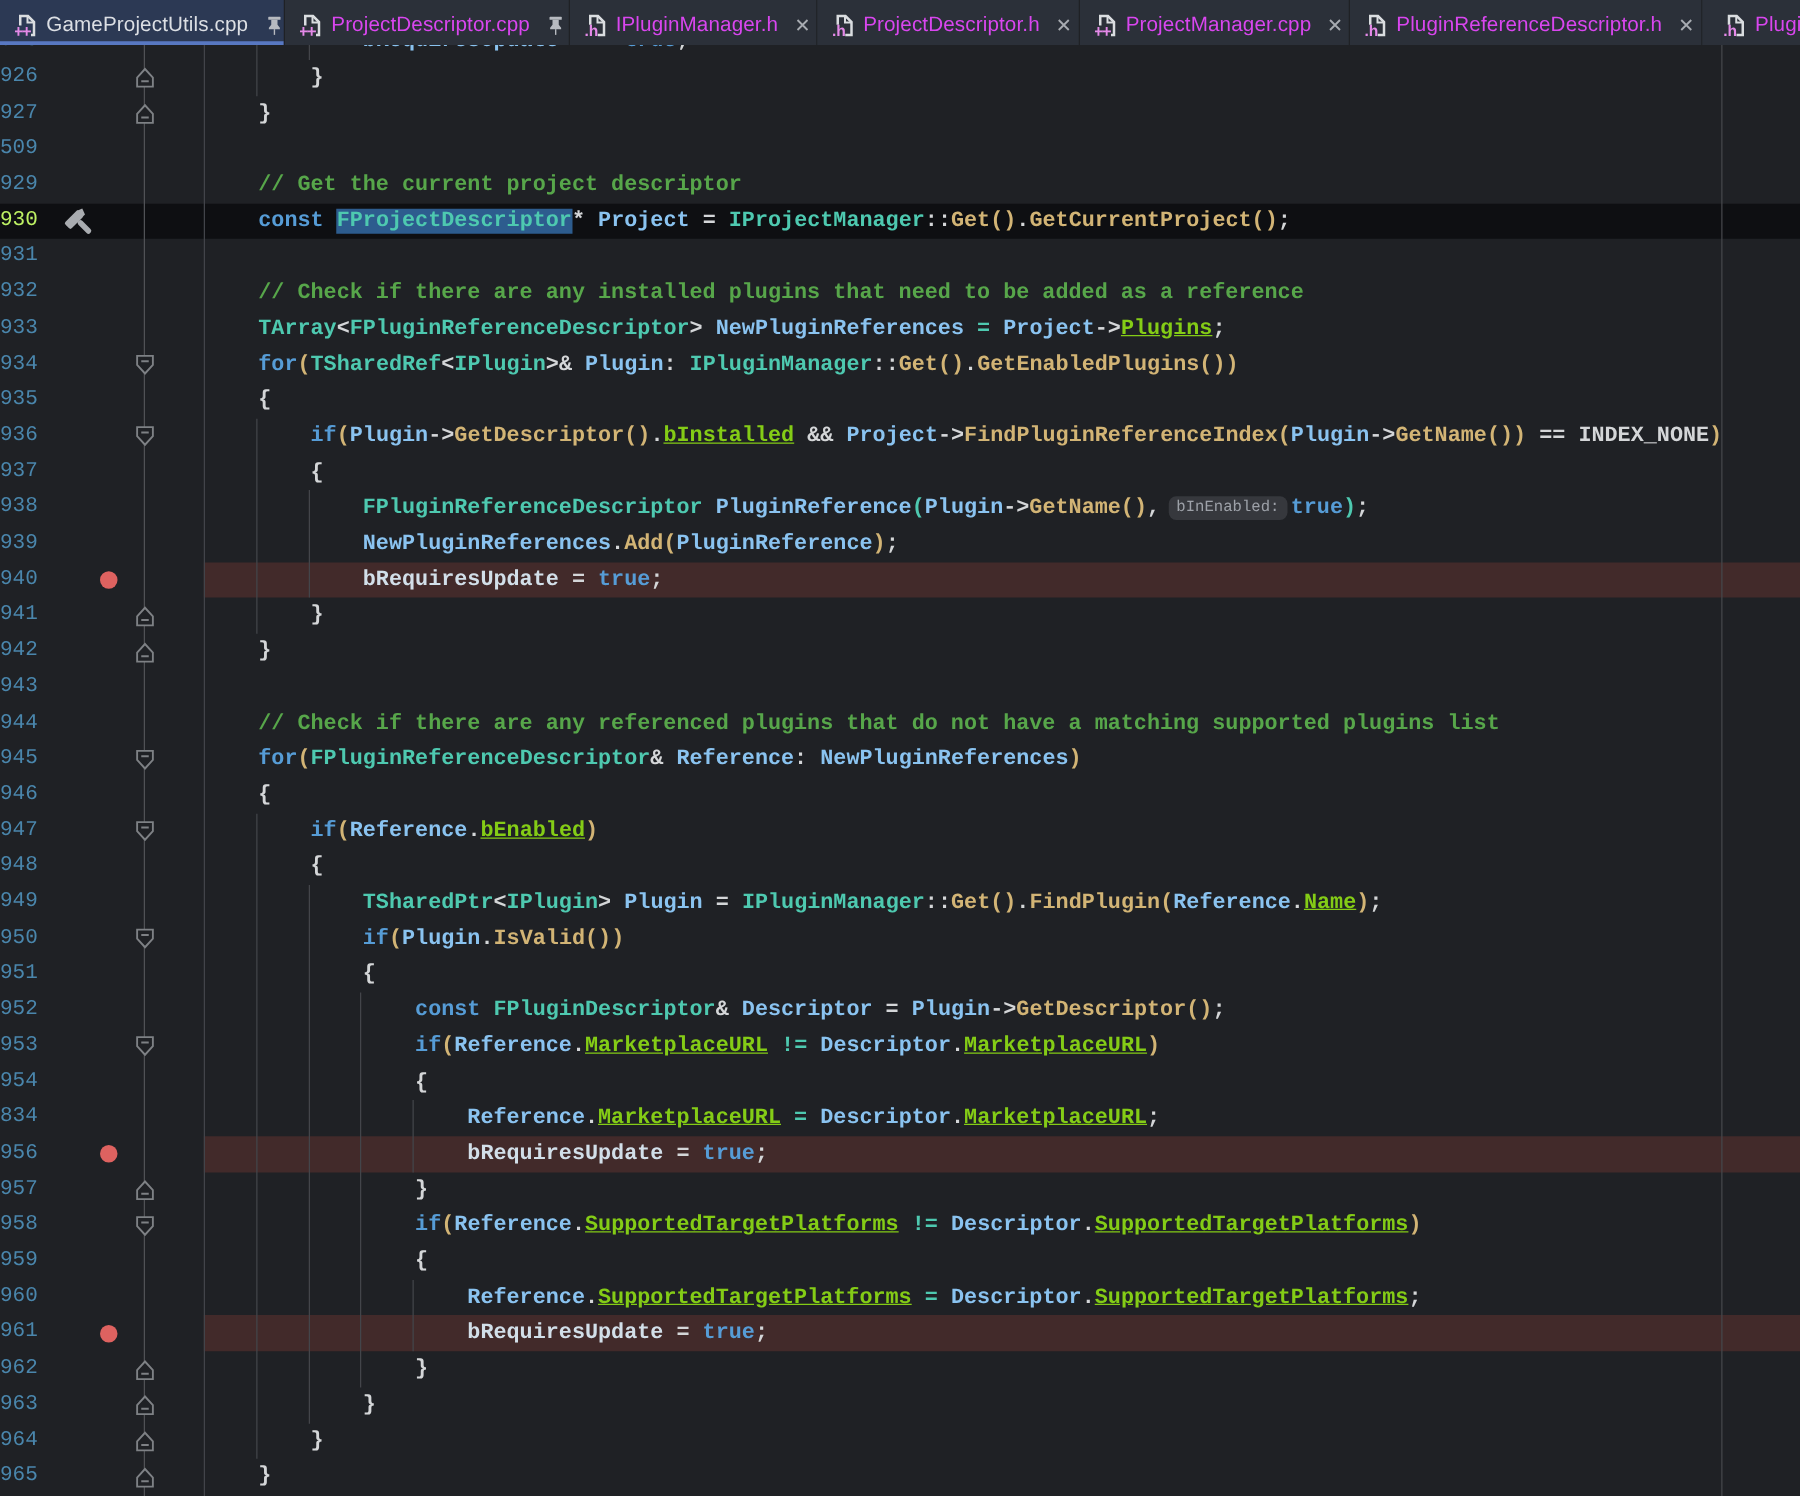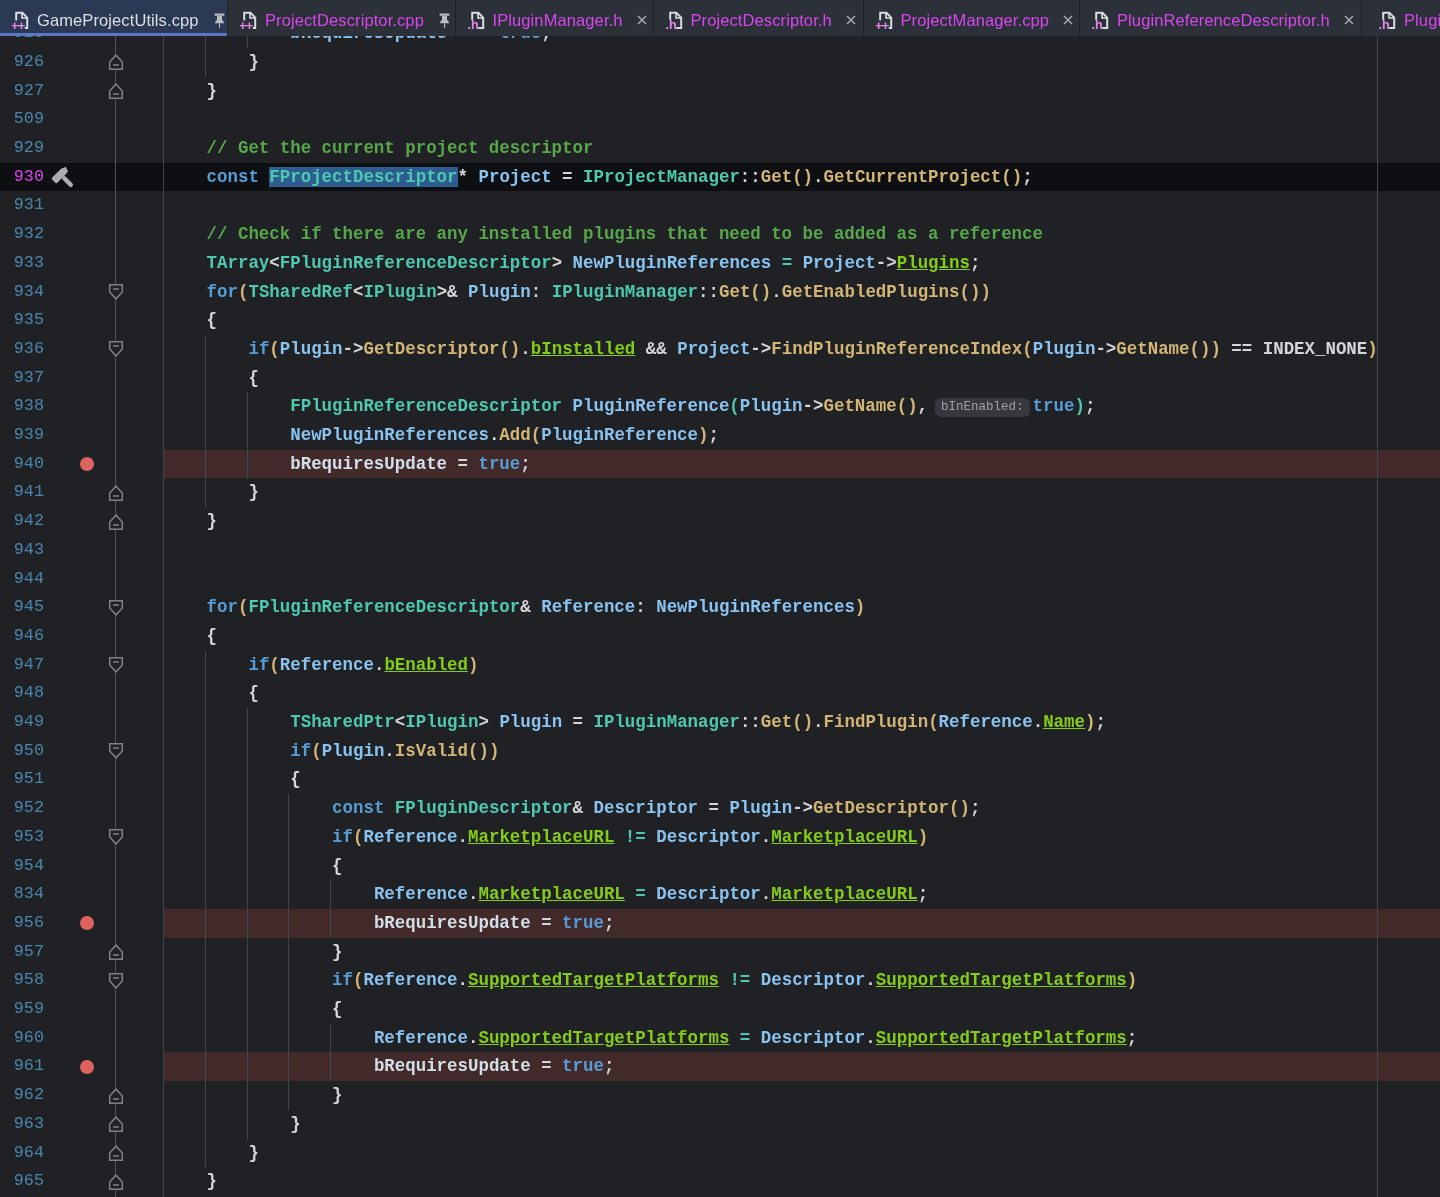--- a/index.html
+++ b/index.html
@@ -1,20 +1,20 @@
 <!DOCTYPE html>
 <html><head><meta charset="utf-8"><style>
 * { margin:0; padding:0; box-sizing:border-box; }
 html,body { width:1440px; height:1197px; overflow:hidden; background:#1F2125; }
 #ed { position:absolute; inset:0; background:#1F2125; }
 .cl { position:absolute; left:206.6px; height:28.7px; line-height:28.7px;
      font:700 17.43px/28.7px "Liberation Mono", monospace; white-space:pre; color:#D4D6D8; }
-.num { position:absolute; left:0; width:44px; text-align:right; height:28.7px; line-height:28.7px;
+.num { position:absolute; left:0; width:44px; height:28.7px; line-height:28.7px;
       font:400 16.8px/28.7px "Liberation Mono", monospace; color:#4A86AC; }
-.num.cur { color:#d946ef;padding-left:10px; }
+.num.cur { color:#bef264; }
 .k { color:#569CD6; } .t { color:#4EC9B0; } .m { color:#D2B475; }
 .v { color:#8AC3F0; } .f { color:#84cc16;text-decoration:underline; } .o { color:#D4D6D8; }
 .c { color:#57A64A;margin-top:28px; } .p { color:#D2B475; } .g { color:#4EC9B0; }
 .vl { color:#D2DFE9; }
 .sel { background:#2D5C8E; }
 .curline { position:absolute; left:0; width:1440px; height:28.7px; background:#0E0F12; }
 .redband { position:absolute; left:163px; width:1277px; height:28.7px; background:#422A2A; }
 .bp { position:absolute; left:79.8px; width:14.4px; height:14.4px; border-radius:50%; background:#DE6260; }
 .foldline { position:absolute; left:114.8px; top:36px; width:1.4px; height:1161px; background:#505256; }
 .gsep { position:absolute; left:162.6px; top:36px; width:1.2px; height:1161px; background:#42444A; }
@@ -177,20 +177,21 @@
     <div class="cl" style="top:248.85px"><span class="t">TArray</span><span class="o">&lt;</span><span class="t">FPluginReferenceDescriptor</span><span class="o">&gt;</span><span class="o"> </span><span class="v">NewPluginReferences</span><span class="o"> </span><span class="t">=</span><span class="o"> </span><span class="v">Project</span><span class="o">-&gt;</span><span class="f">Plugins</span><span class="o">;</span></div>
     <div class="cl" style="top:277.55px"><span class="k">for</span><span class="p">(</span><span class="t">TSharedRef</span><span class="o">&lt;</span><span class="t">IPlugin</span><span class="o">&gt;&amp; </span><span class="v">Plugin</span><span class="o">: </span><span class="t">IPluginManager</span><span class="o">::</span><span class="m">Get</span><span class="p">()</span><span class="o">.</span><span class="m">GetEnabledPlugins</span><span class="p">())</span></div>
     <div class="cl" style="top:306.25px"><span class="o">{</span></div>
     <div class="cl" style="top:334.95px">    <span class="k">if</span><span class="p">(</span><span class="v">Plugin</span><span class="o">-&gt;</span><span class="m">GetDescriptor</span><span class="p">()</span><span class="o">.</span><span class="f">bInstalled</span><span class="o"> &amp;&amp; </span><span class="v">Project</span><span class="o">-&gt;</span><span class="m">FindPluginReferenceIndex</span><span class="p">(</span><span class="v">Plugin</span><span class="o">-&gt;</span><span class="m">GetName</span><span class="p">())</span><span class="o"> == </span><span class="o">INDEX_NONE</span><span class="p">)</span></div>
     <div class="cl" style="top:363.65px">    <span class="o">{</span></div>
     <div class="cl" style="top:392.35px">        <span class="t">FPluginReferenceDescriptor</span><span class="o"> </span><span class="v">PluginReference</span><span class="g">(</span><span class="v">Plugin</span><span class="o">-&gt;</span><span class="m">GetName</span><span class="p">()</span><span class="o">,</span><span class="pill">bInEnabled:</span><span class="k">true</span><span class="g">)</span><span class="o">;</span></div>
     <div class="cl" style="top:421.05px">        <span class="v">NewPluginReferences</span><span class="o">.</span><span class="m">Add</span><span class="p">(</span><span class="v">PluginReference</span><span class="p">)</span><span class="o">;</span></div>
     <div class="cl" style="top:449.75px">        <span class="vl">bRequiresUpdate</span><span class="o"> = </span><span class="k">true</span><span class="o">;</span></div>
     <div class="cl" style="top:478.45px">    <span class="o">}</span></div>
     <div class="cl" style="top:507.15px"><span class="o">}</span></div>
+    <div class="cl" style="top:564.55px"><span class="c">// Check if there are any referenced plugins that do not have a matching supported plugins list</span></div>
     <div class="cl" style="top:593.25px"><span class="k">for</span><span class="p">(</span><span class="t">FPluginReferenceDescriptor</span><span class="o">&amp; </span><span class="v">Reference</span><span class="o">: </span><span class="v">NewPluginReferences</span><span class="p">)</span></div>
     <div class="cl" style="top:621.95px"><span class="o">{</span></div>
     <div class="cl" style="top:650.65px">    <span class="k">if</span><span class="p">(</span><span class="v">Reference</span><span class="o">.</span><span class="f">bEnabled</span><span class="p">)</span></div>
     <div class="cl" style="top:679.35px">    <span class="o">{</span></div>
     <div class="cl" style="top:708.05px">        <span class="t">TSharedPtr</span><span class="o">&lt;</span><span class="t">IPlugin</span><span class="o">&gt;</span><span class="o"> </span><span class="v">Plugin</span><span class="o"> = </span><span class="t">IPluginManager</span><span class="o">::</span><span class="m">Get</span><span class="p">()</span><span class="o">.</span><span class="m">FindPlugin</span><span class="p">(</span><span class="v">Reference</span><span class="o">.</span><span class="f">Name</span><span class="p">)</span><span class="o">;</span></div>
     <div class="cl" style="top:736.75px">        <span class="k">if</span><span class="p">(</span><span class="v">Plugin</span><span class="o">.</span><span class="m">IsValid</span><span class="p">())</span></div>
     <div class="cl" style="top:765.45px">        <span class="o">{</span></div>
     <div class="cl" style="top:822.85px">            <span class="k">if</span><span class="p">(</span><span class="v">Reference</span><span class="o">.</span><span class="f">MarketplaceURL</span><span class="o"> </span><span class="t">!=</span><span class="o"> </span><span class="v">Descriptor</span><span class="o">.</span><span class="f">MarketplaceURL</span><span class="p">)</span></div>
     <div class="cl" style="top:794.15px">            <span class="k">const</span><span class="o"> </span><span class="t">FPluginDescriptor</span><span class="o">&amp; </span><span class="v">Descriptor</span><span class="o"> = </span><span class="v">Plugin</span><span class="o">-&gt;</span><span class="m">GetDescriptor</span><span class="p">()</span><span class="o">;</span></div>
     <div class="cl" style="top:851.55px">            <span class="o">{</span></div>

